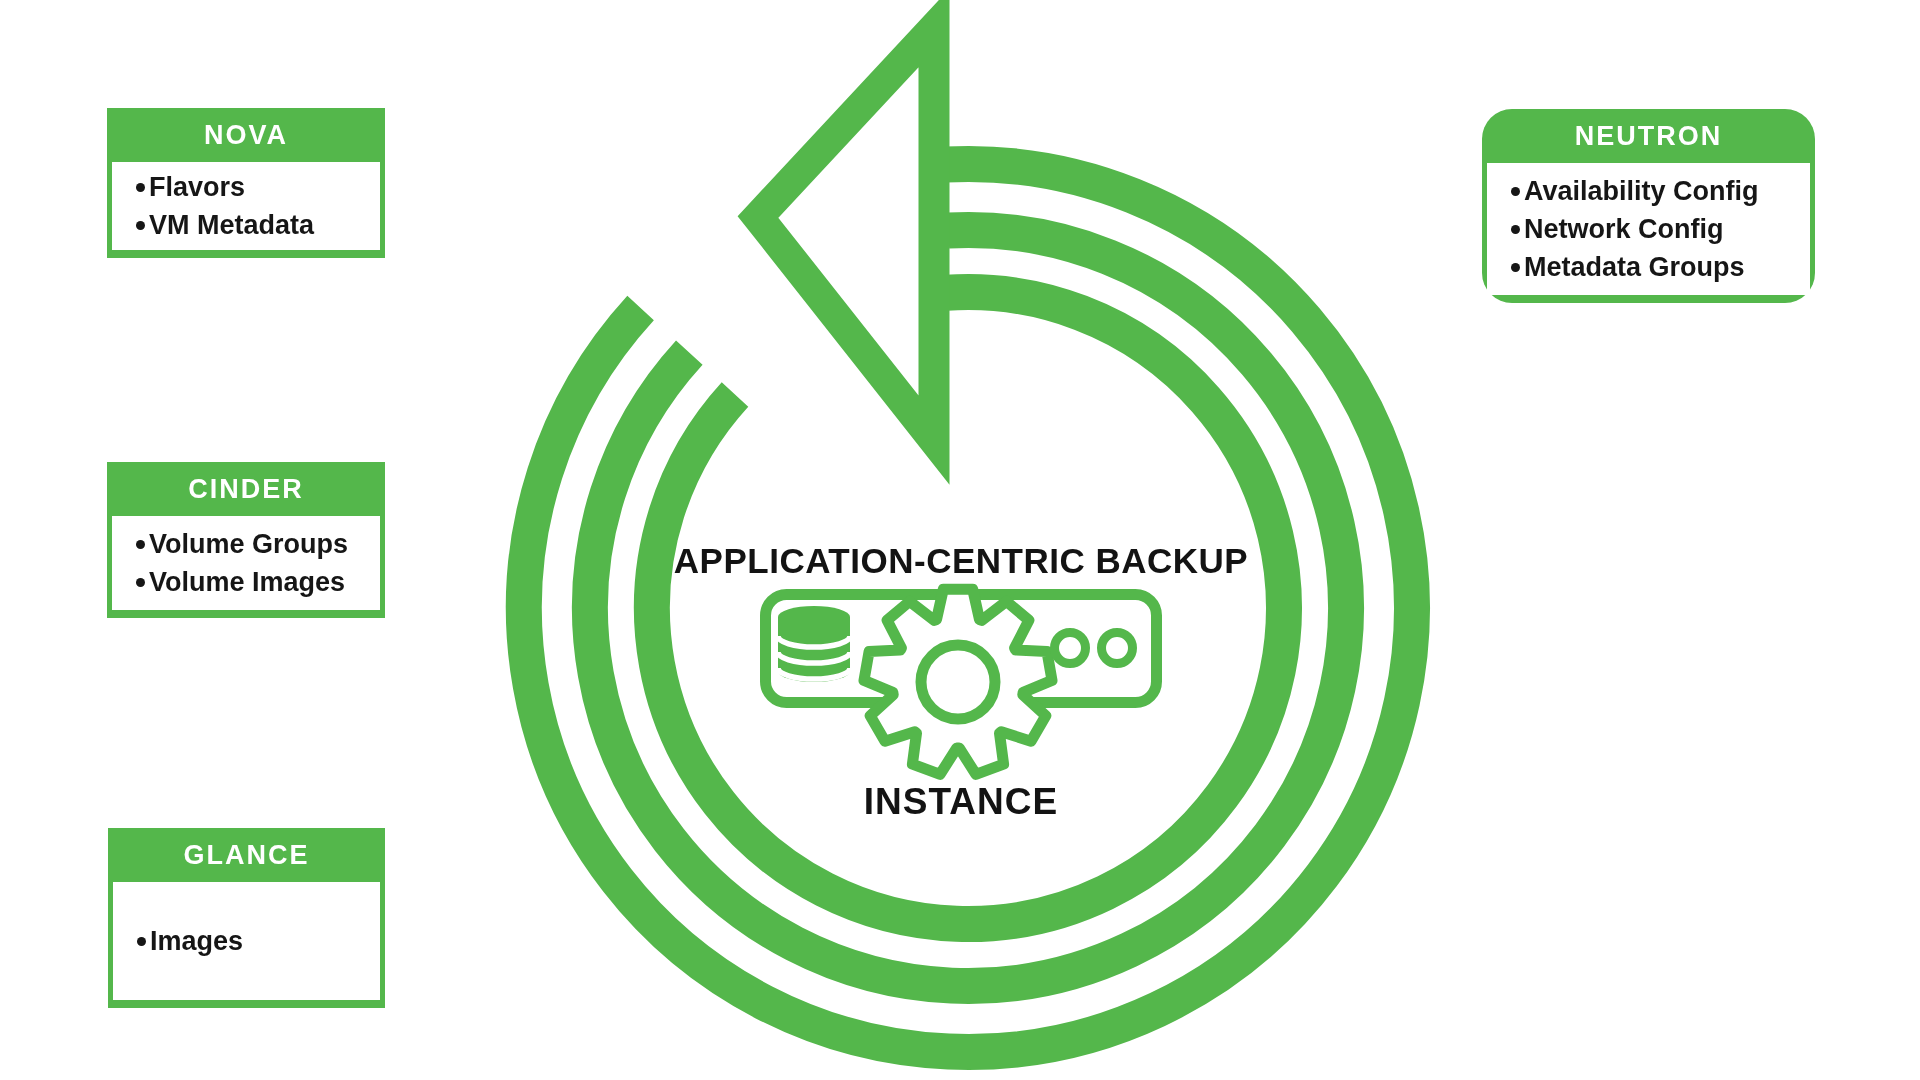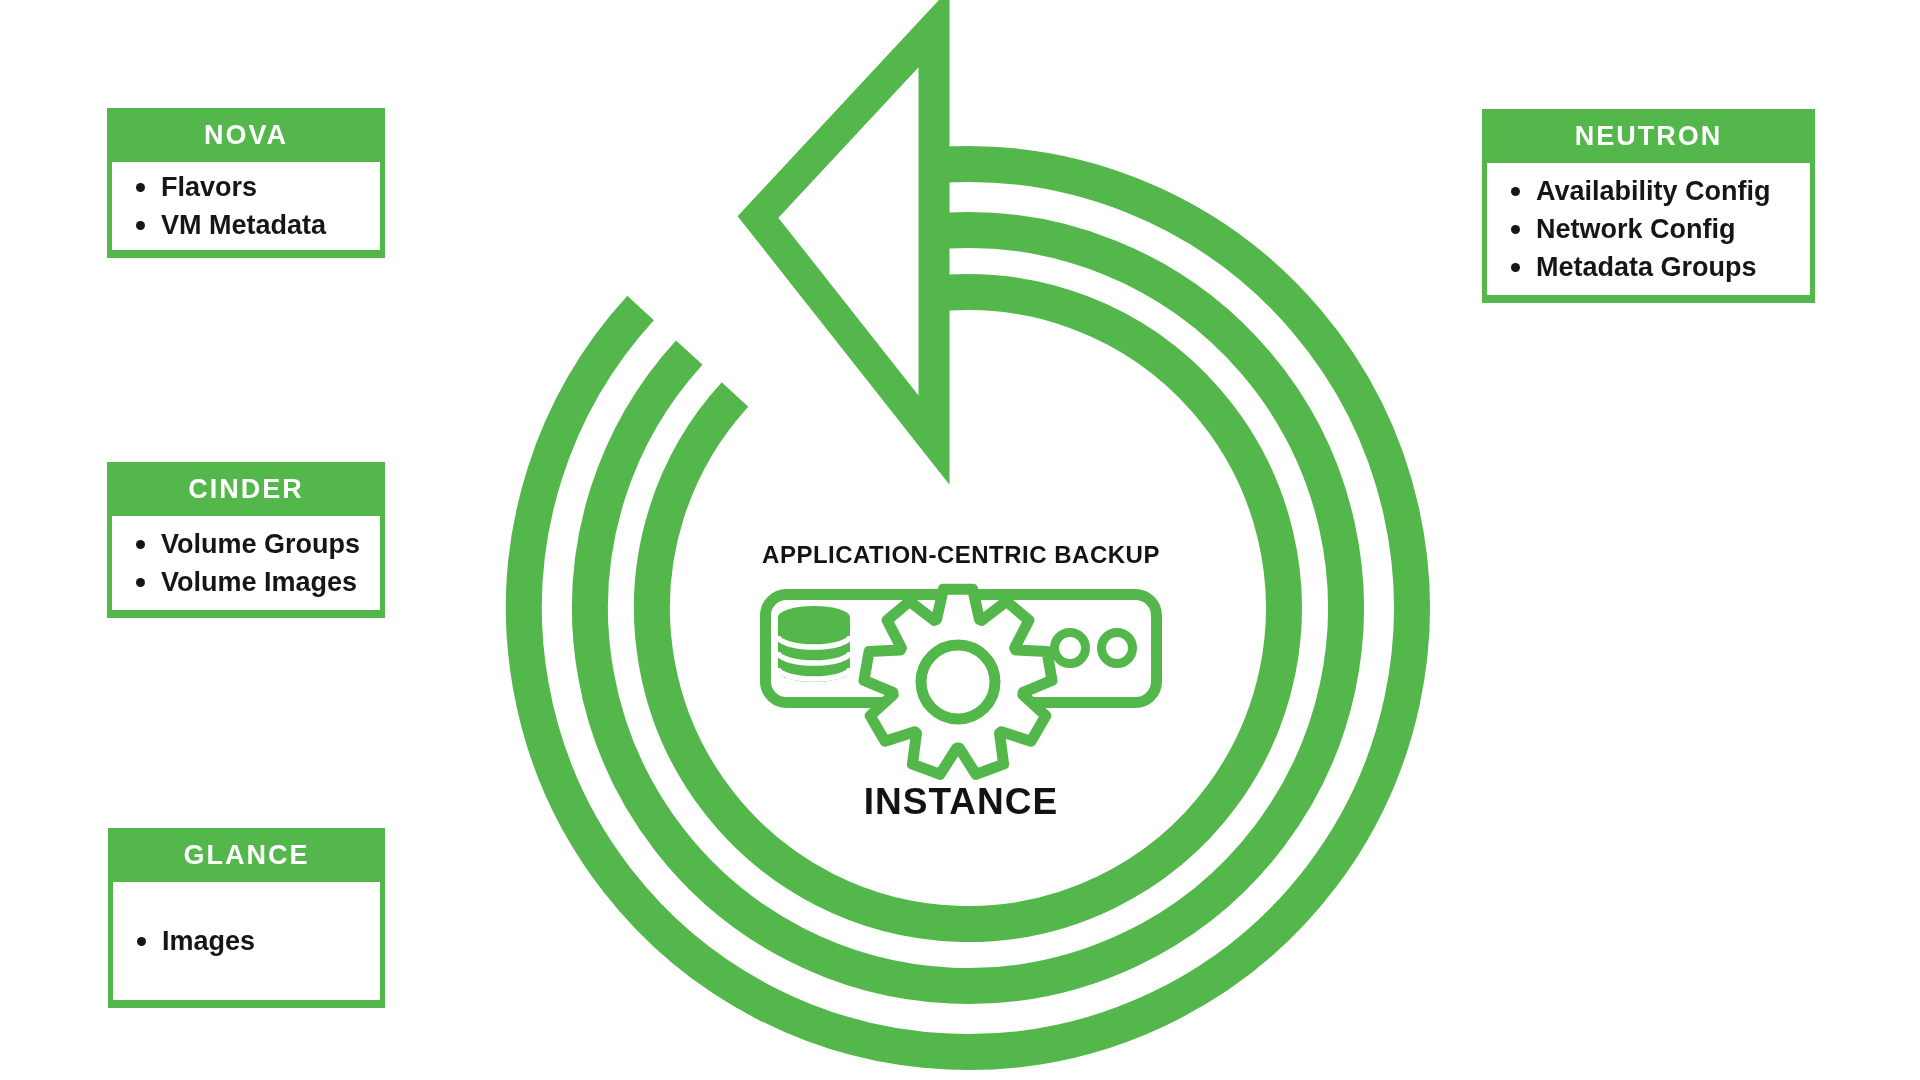--- a/index.html
+++ b/index.html
@@ -3,39 +3,39 @@
 <meta charset="utf-8">
 <style>
   html,body{margin:0;padding:0;background:#ffffff;}
   .canvas{
     position:relative;width:1920px;height:1080px;overflow:hidden;background:#ffffff;
     font-family:"Liberation Sans", sans-serif;
   }
   .diagram-svg{position:absolute;left:0;top:0;width:1920px;height:1080px;}
   .bk-title{
     position:absolute;left:361px;top:541px;width:1200px;text-align:center;
-    font-size:24px;font-weight:800;color:#131313;letter-spacing:.5px;white-space:nowrap;
+    font-size:35px;font-weight:800;color:#131313;letter-spacing:.5px;white-space:nowrap;
   }
   .instance-label{
     position:absolute;left:361px;top:781px;width:1200px;text-align:center;
     font-size:37px;font-weight:800;color:#131313;letter-spacing:1px;
   }
   .svc-box{
     position:absolute;background:#54B74B;box-sizing:border-box;
     padding:0 5px 8px 5px;display:flex;flex-direction:column;
   }
   .svc-header{
     height:54px;flex:0 0 54px;display:flex;align-items:center;justify-content:center;
     color:#ffffff;font-size:27px;font-weight:800;letter-spacing:2px;
   }
   .svc-body{
     flex:1;background:#ffffff;display:flex;flex-direction:column;justify-content:center;
     padding-left:24px;gap:7px;
   }
-  .svc-item{display:flex;align-items:center;gap:16px;font-size:27px;font-weight:700;color:#161616;white-space:nowrap;}
+  .svc-item{display:flex;align-items:center;gap:4px;font-size:27px;font-weight:700;color:#161616;white-space:nowrap;}
   .dot{width:9px;height:9px;border-radius:50%;background:#161616;flex:0 0 9px;}
 </style>
 </head>
 <body>
 
 <div class="canvas">
 
   <svg class="diagram-svg" viewBox="0 0 1920 1080" aria-hidden="true">
 
     <g>
@@ -113,21 +113,21 @@
       <span>GLANCE</span>
     </div>
     <div class="svc-body">
       <div class="svc-item">
         <span class="dot"></span>
         <span>Images</span>
       </div>
     </div>
   </div>
 
-  <div class="svc-box" style="left:1482px;top:109px;width:333px;height:194px;">
+  <div class="svc-box" style="left:1482px;top:109px;width:333px;height:194px;border-radius:30px;">
     <div class="svc-header">
       <span>NEUTRON</span>
     </div>
     <div class="svc-body">
       <div class="svc-item">
         <span class="dot"></span>
         <span>Availability Config</span>
       </div>
       <div class="svc-item">
         <span class="dot"></span>

